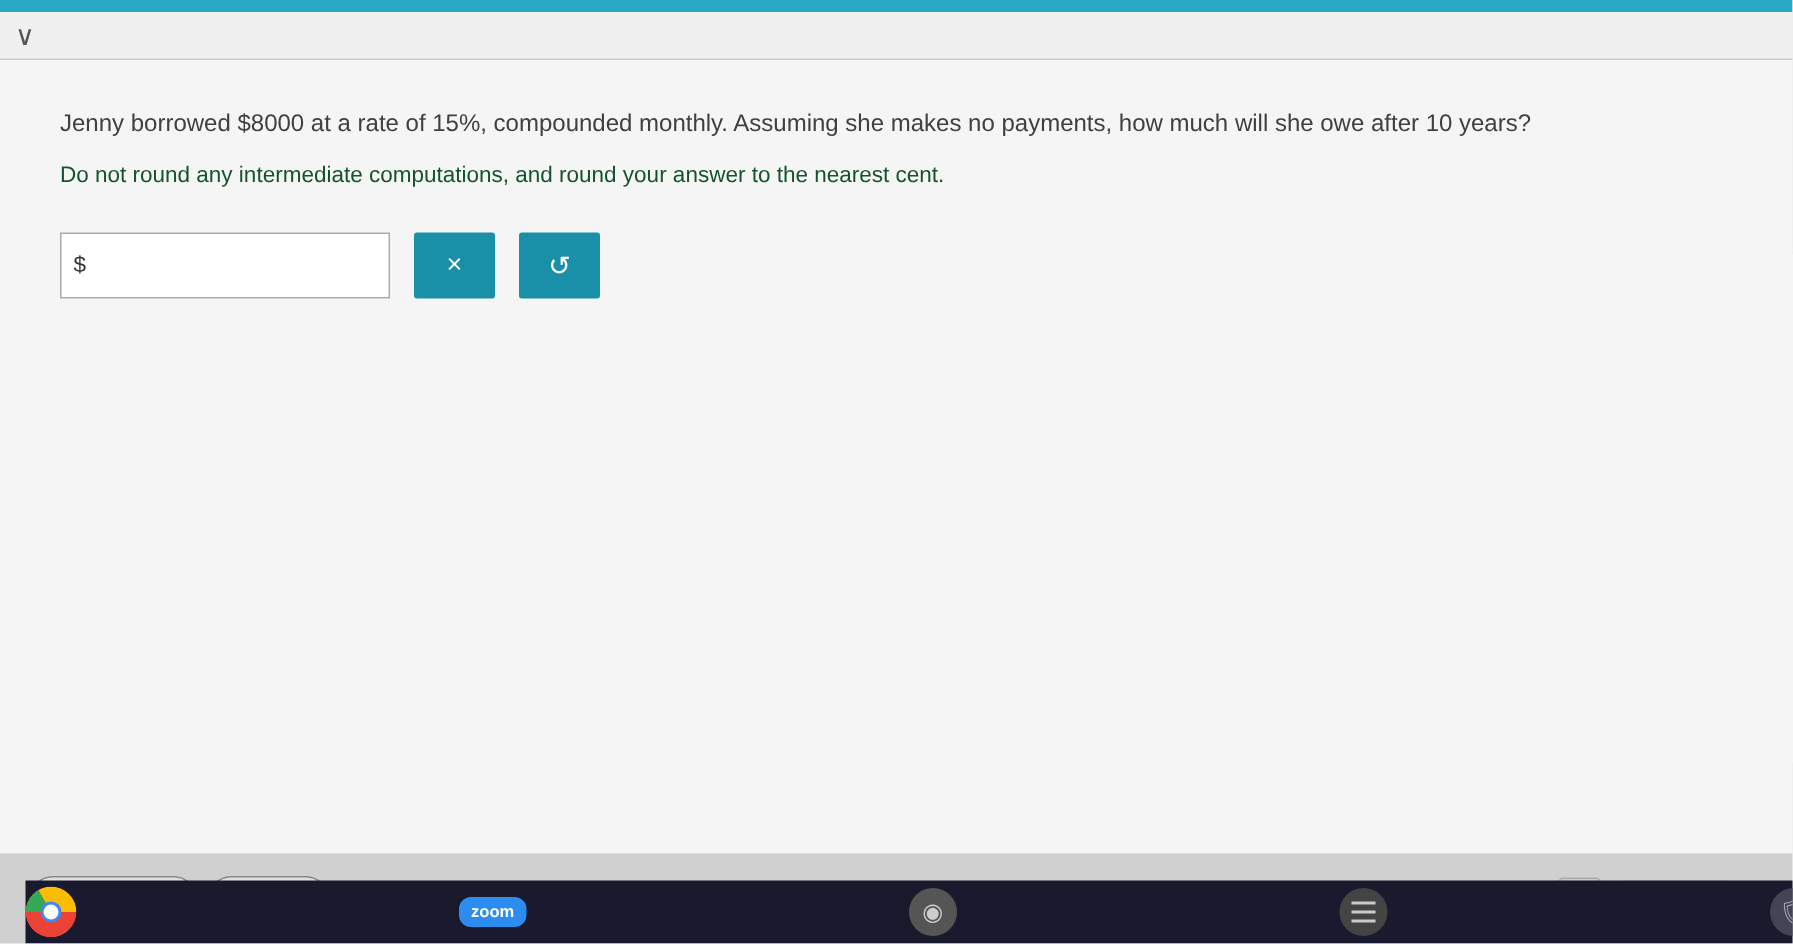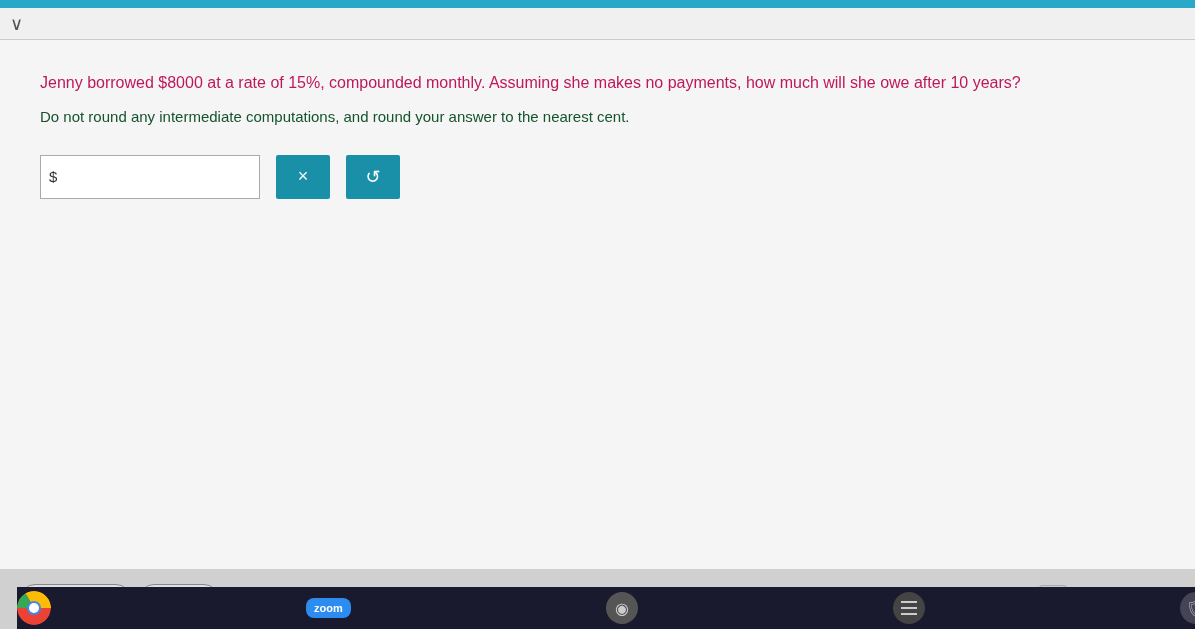--- a/index.html
+++ b/index.html
@@ -42,21 +42,21 @@
     .main-content {
       width: 100%;
       height: calc(629px - 8px - 32px - 60px);
       background: #f5f5f5;
       padding: 30px 40px 20px 40px;
       position: relative;
     }
 
     .question-text {
       font-size: 16px;
-      color: #be185d;
+      color: #404040;
       line-height: 1.6;
       margin-bottom: 12px;
     }
 
     .instruction-text {
       font-size: 15px;
       color: #14532d;
       margin-bottom: 30px;
     }
 

